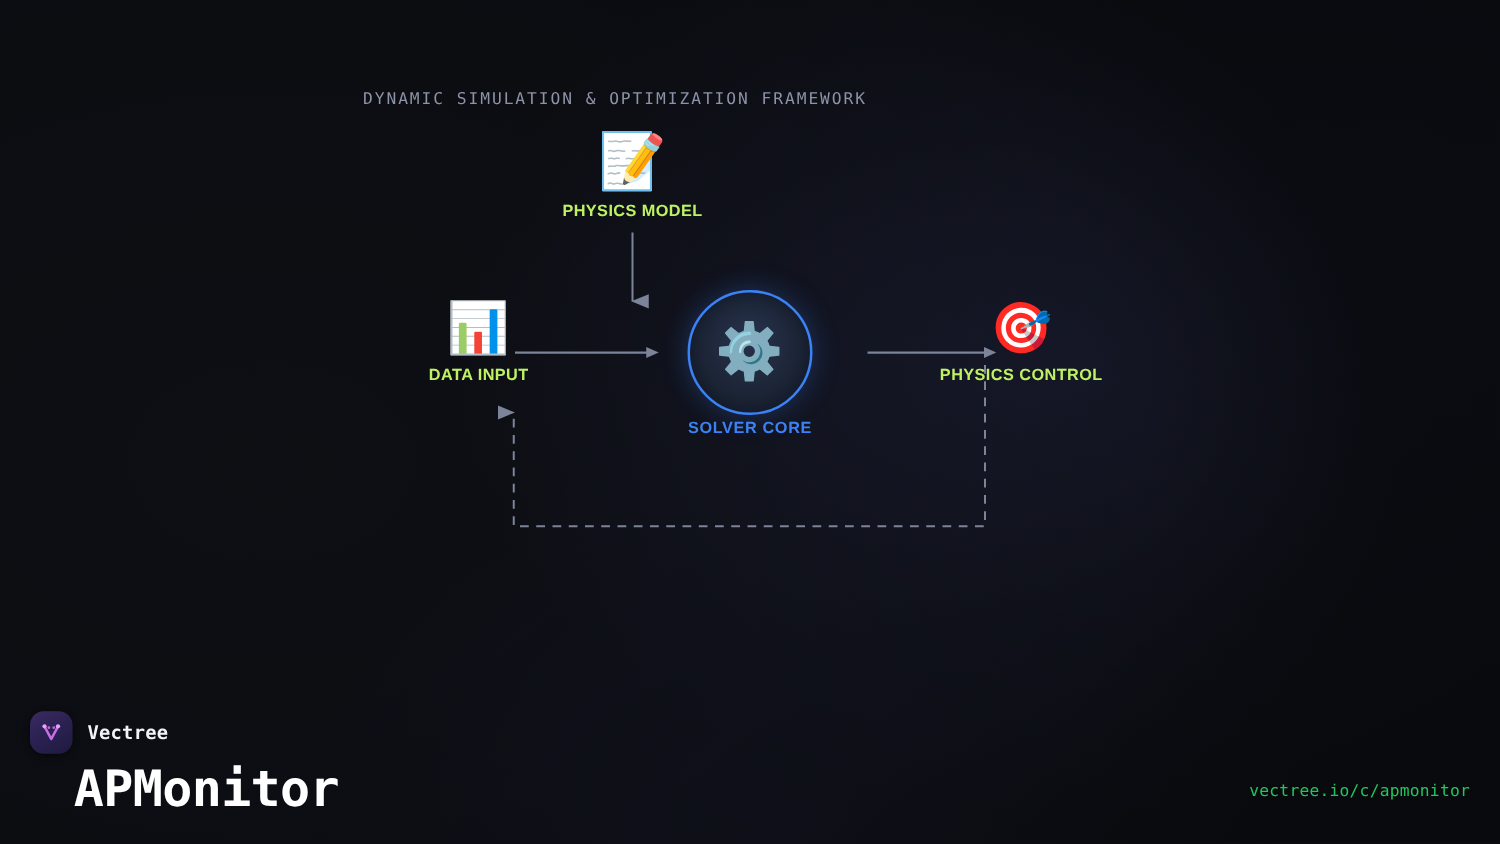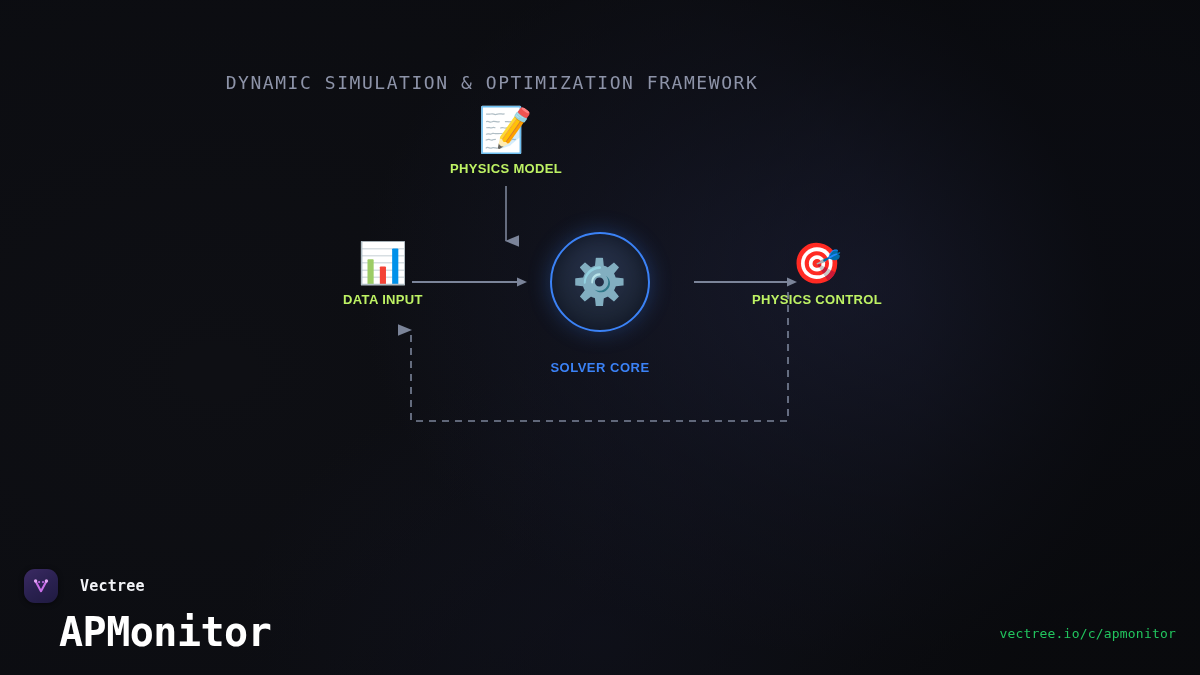--- a/index.html
+++ b/index.html
@@ -47,21 +47,21 @@
   }
 
   
   #diagram-title {
     position: absolute;
     top: 72px;
     left: 0;
     width: 984px;
     text-align: center;
     font-family: "DejaVu Sans Mono", "Liberation Mono", monospace;
-    font-size: 18px;
+    font-size: 13px;
     letter-spacing: 1.55px;
     color: #8d93a8;
     white-space: nowrap;
   }
 
   
   #connectors {
     position: absolute;
     left: 0;
     top: 0;
@@ -133,37 +133,37 @@
     border-radius: 50%;
     background: radial-gradient(circle at 50% 38%, #26304a 0%, #1d2636 62%, #171e2c 100%);
     border: 2.5px solid #3b82f6;
     box-shadow: 0 0 22px rgba(59,130,246,0.30), inset 0 0 18px rgba(14,20,36,0.85);
     display: flex;
     align-items: center;
     justify-content: center;
   }
   .solver-circle .node-emoji { font-size: 44px; }
   #node-solver-core .node-label {
-    margin-top: 28px;
+    margin-top: 2px;
     color: #3b82f6;
     font-size: 13px;
     letter-spacing: 0.5px;
   }
 
   
   #footer-brand {
     position: absolute;
     left: 24px;
     bottom: 22px;
     z-index: 7;
   }
   #brand-row {
     display: flex;
     align-items: center;
-    gap: 22px;
+    gap: 12px;
     margin-bottom: 8px;
   }
   #brand-logo {
     width: 34px;
     height: 34px;
     border-radius: 11px;
     background: linear-gradient(150deg, #3b2a63 0%, #2a2150 50%, #1f1a40 100%);
     display: flex;
     align-items: center;
     justify-content: center;

